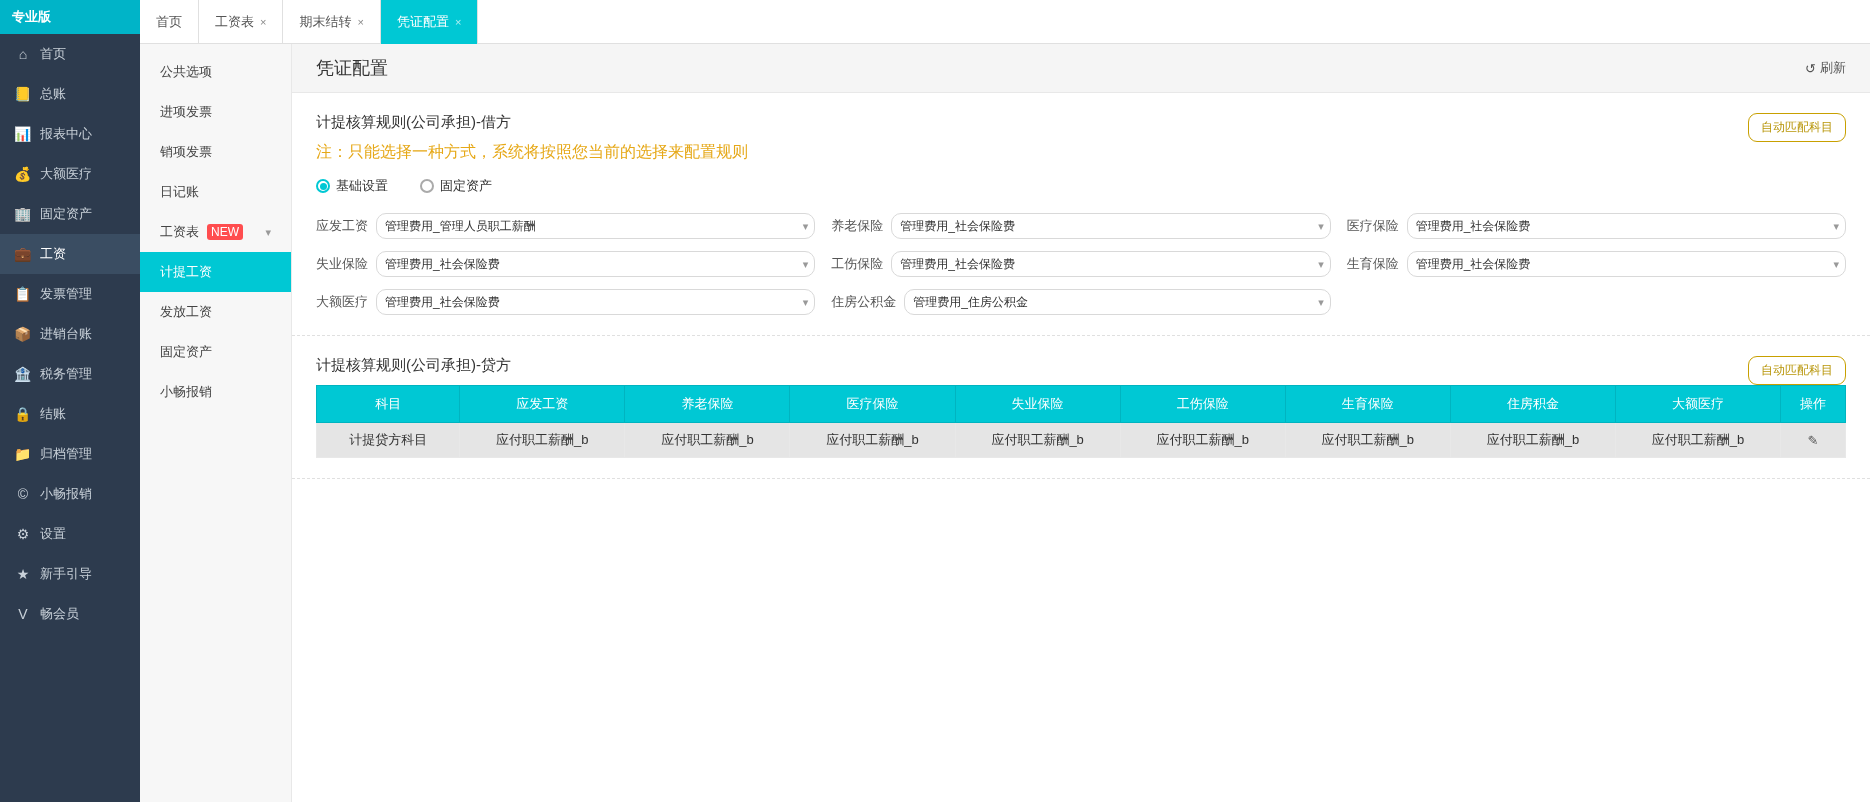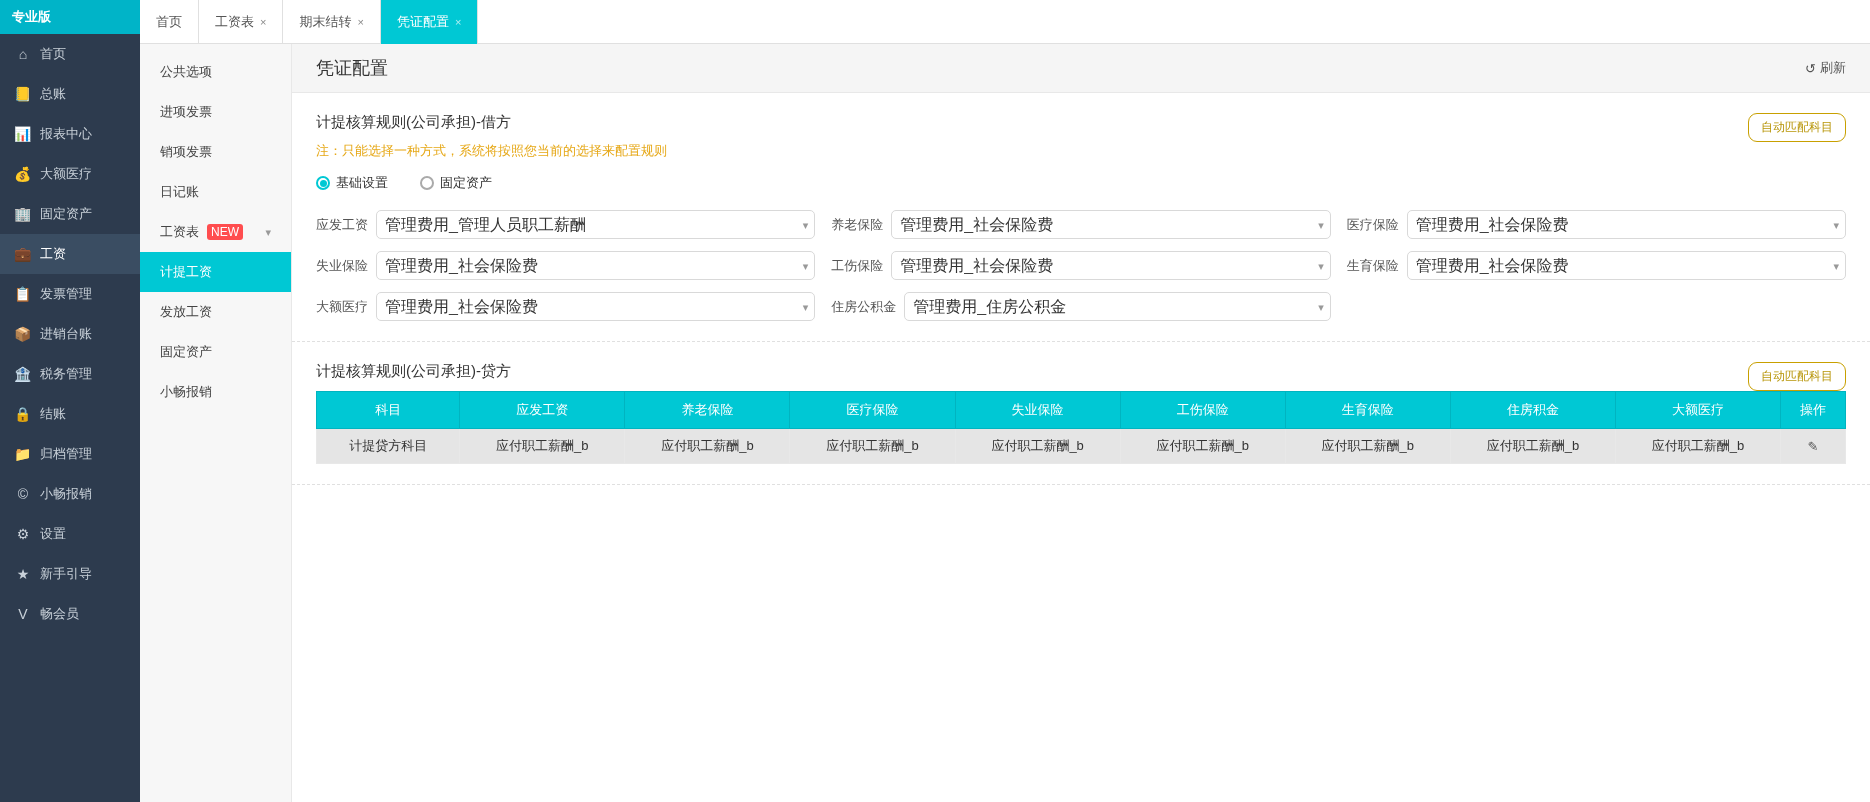--- a/index.html
+++ b/index.html
@@ -141,21 +141,21 @@
       border-bottom: 1px dashed #e0e0e0;
     }
     .section-title {
       font-size: 15px;
       color: #333;
       font-weight: 500;
       margin-bottom: 10px;
     }
     .warning-text {
       color: #e6a817;
-      font-size: 13px;
+      font-size: 16px;
       margin-bottom: 14px;
     }
     .section-header {
       display: flex;
       align-items: flex-start;
       justify-content: space-between;
     }
     .auto-match-btn {
       border: 1px solid #c8a000;
       color: #b8960a;
@@ -221,25 +221,25 @@
     .form-select-wrap {
       flex: 1;
       position: relative;
       min-width: 0;
     }
     .form-select-wrap select {
       width: 100%;
       border: 1px solid #d9d9d9;
       background: #fff;
       padding: 5px 24px 5px 8px;
-      font-size: 16px;
+      font-size: 12px;
       color: #333;
       appearance: none;
       cursor: pointer;
-      border-radius: 5px;
+      border-radius: 10px;
     }
     .form-select-wrap::after {
       content: '▾';
       position: absolute;
       right: 7px;
       top: 50%;
       transform: translateY(-50%);
       font-size: 11px;
       color: #999;
       pointer-events: none;

